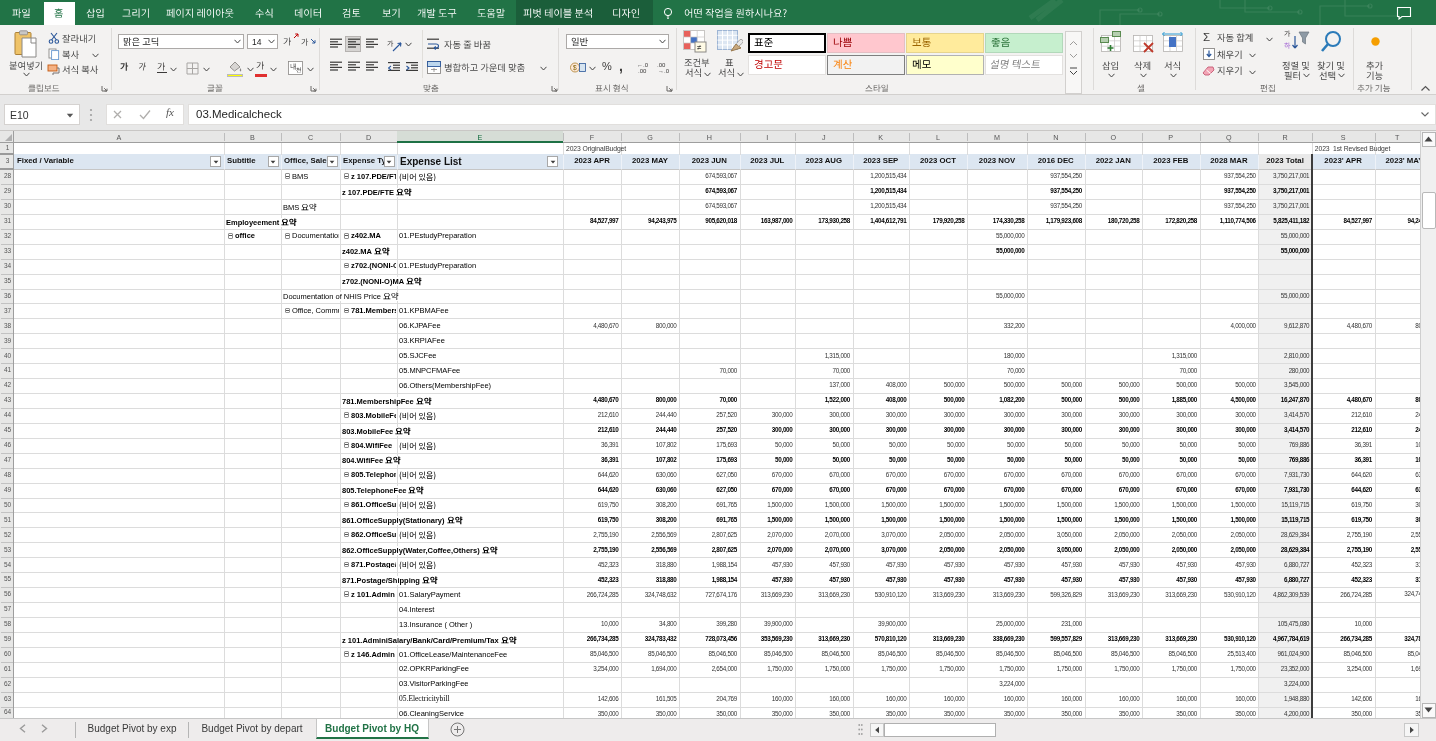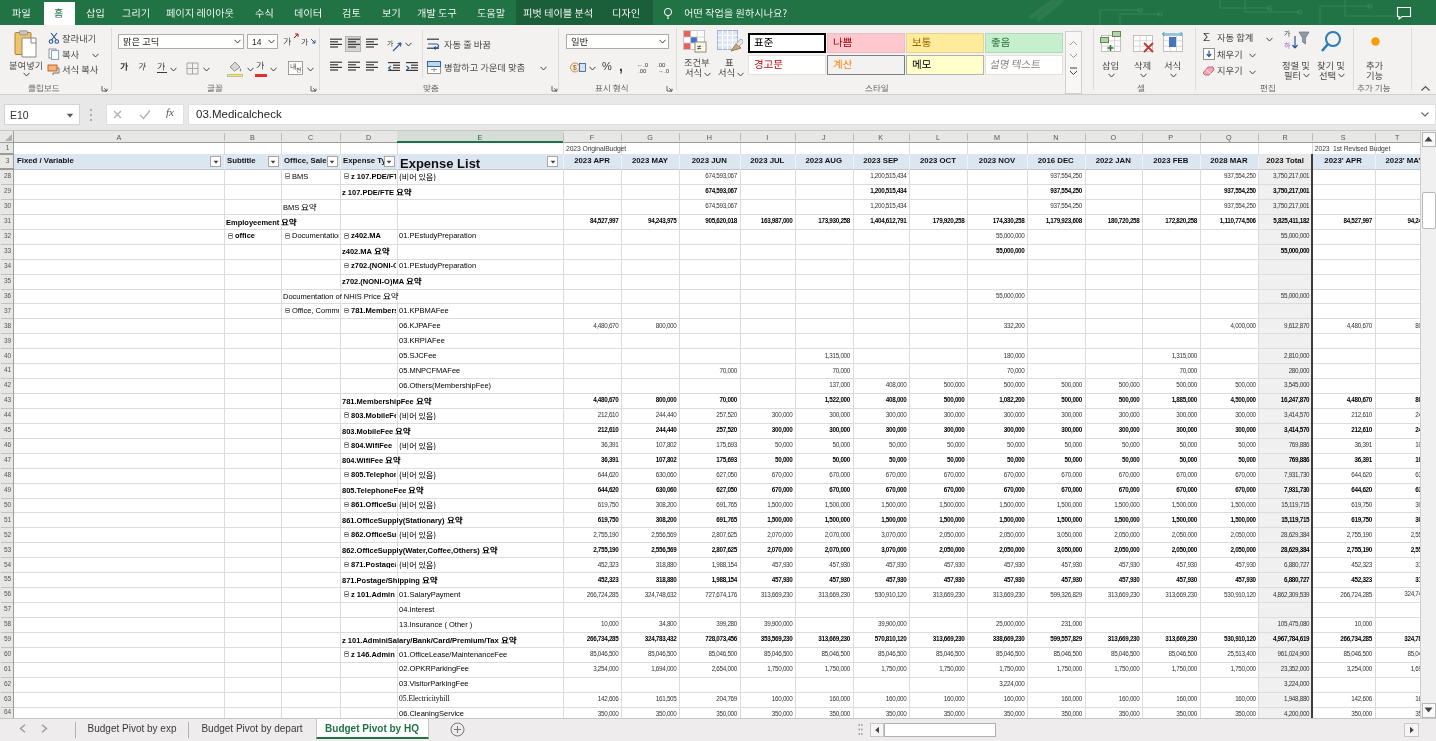--- a/index.html
+++ b/index.html
@@ -933,21 +933,21 @@
     <div style="position:absolute;top:157.3px;font-size:7.8px;color:#111;line-height:1;white-space:nowrap;font-weight:bold;left:284px;width:43px;overflow:hidden;">Office, Sales</div>
     <div style="position:absolute;left:326.5px;top:155.8px;width:11px;height:11px;background:#fff;border:1px solid #a8a8a8;"></div>
     <svg style="position:absolute;left:329px;top:159.6px" width="6" height="4" viewBox="0 0 6 4">
       <path d="M0.6 0.7 L3 3.4 L5.4 0.7 Z" fill="#3c3c3c" stroke="none"></path>
     </svg>
     <div style="position:absolute;top:157.3px;font-size:7.8px;color:#111;line-height:1;white-space:nowrap;font-weight:bold;left:343px;width:41px;overflow:hidden;">Expense Typ</div>
     <div style="position:absolute;left:383.5px;top:155.8px;width:11px;height:11px;background:#fff;border:1px solid #a8a8a8;"></div>
     <svg style="position:absolute;left:386px;top:159.6px" width="6" height="4" viewBox="0 0 6 4">
       <path d="M0.6 0.7 L3 3.4 L5.4 0.7 Z" fill="#3c3c3c" stroke="none"></path>
     </svg>
-    <div style="position:absolute;top:157.3px;font-size:13px;color:#111;line-height:1;white-space:nowrap;font-weight:bold;left:400px;">Expense List</div>
+    <div style="position:absolute;top:157.3px;font-size:10px;color:#111;line-height:1;white-space:nowrap;font-weight:bold;left:400px;">Expense List</div>
     <div style="position:absolute;left:547px;top:155.8px;width:11px;height:11px;background:#fff;border:1px solid #a8a8a8;"></div>
     <svg style="position:absolute;left:549.5px;top:159.6px" width="6" height="4" viewBox="0 0 6 4">
       <path d="M0.6 0.7 L3 3.4 L5.4 0.7 Z" fill="#3c3c3c" stroke="none"></path>
     </svg>
     <div style="position:absolute;top:157.3px;font-size:7.8px;color:#111;line-height:1;white-space:nowrap;font-weight:bold;left:592px;transform:translateX(-50%);">2023 APR</div>
     <div style="position:absolute;top:157.3px;font-size:7.8px;color:#111;line-height:1;white-space:nowrap;font-weight:bold;left:650px;transform:translateX(-50%);">2023 MAY</div>
     <div style="position:absolute;top:157.3px;font-size:7.8px;color:#111;line-height:1;white-space:nowrap;font-weight:bold;left:709.25px;transform:translateX(-50%);">2023 JUN</div>
     <div style="position:absolute;top:157.3px;font-size:7.8px;color:#111;line-height:1;white-space:nowrap;font-weight:bold;left:767.25px;transform:translateX(-50%);">2023 JUL</div>
     <div style="position:absolute;top:157.3px;font-size:7.8px;color:#111;line-height:1;white-space:nowrap;font-weight:bold;left:823.75px;transform:translateX(-50%);">2023 AUG</div>
     <div style="position:absolute;top:157.3px;font-size:7.8px;color:#111;line-height:1;white-space:nowrap;font-weight:bold;left:880.75px;transform:translateX(-50%);">2023 SEP</div>

